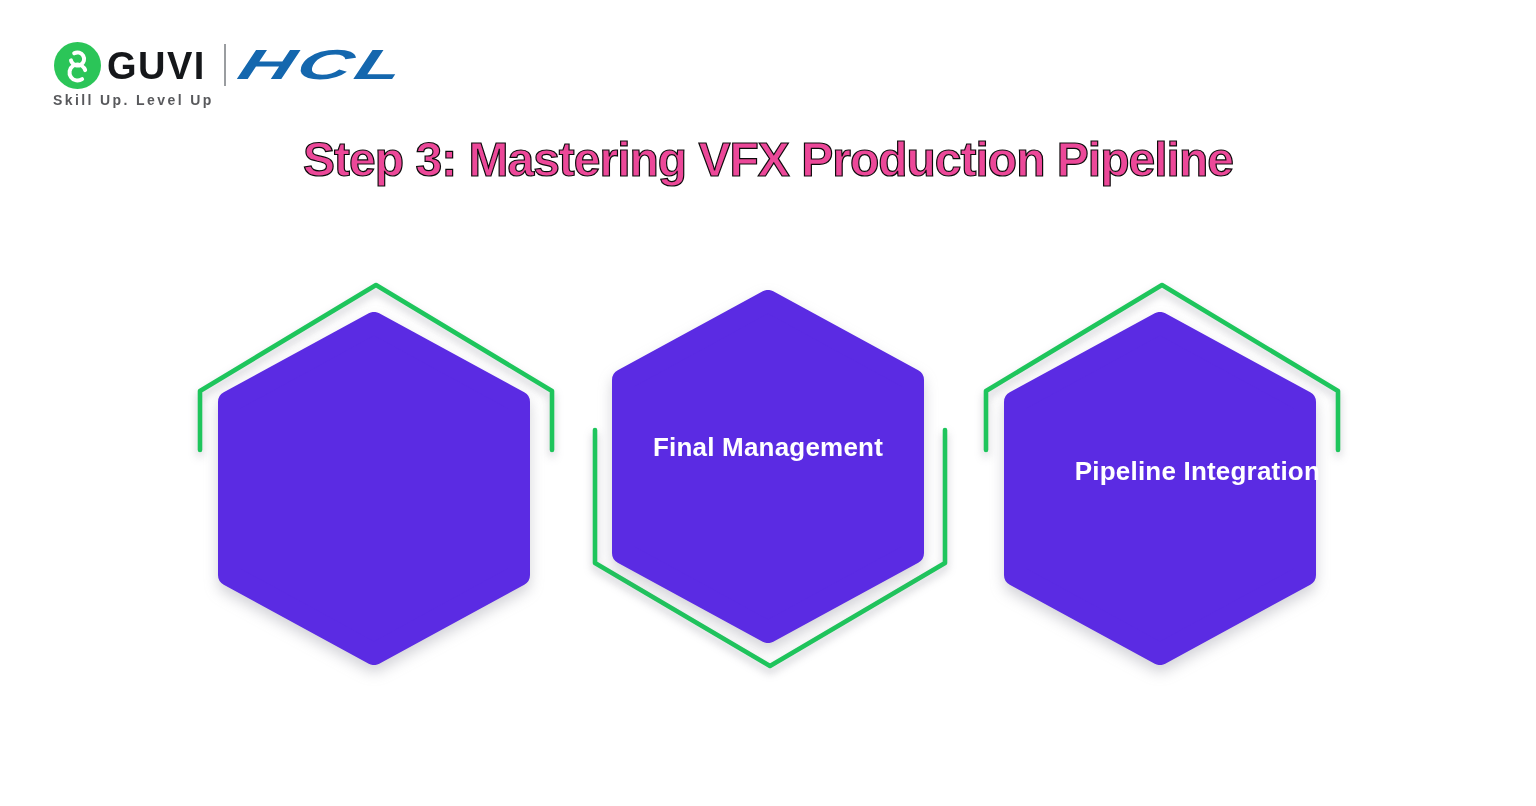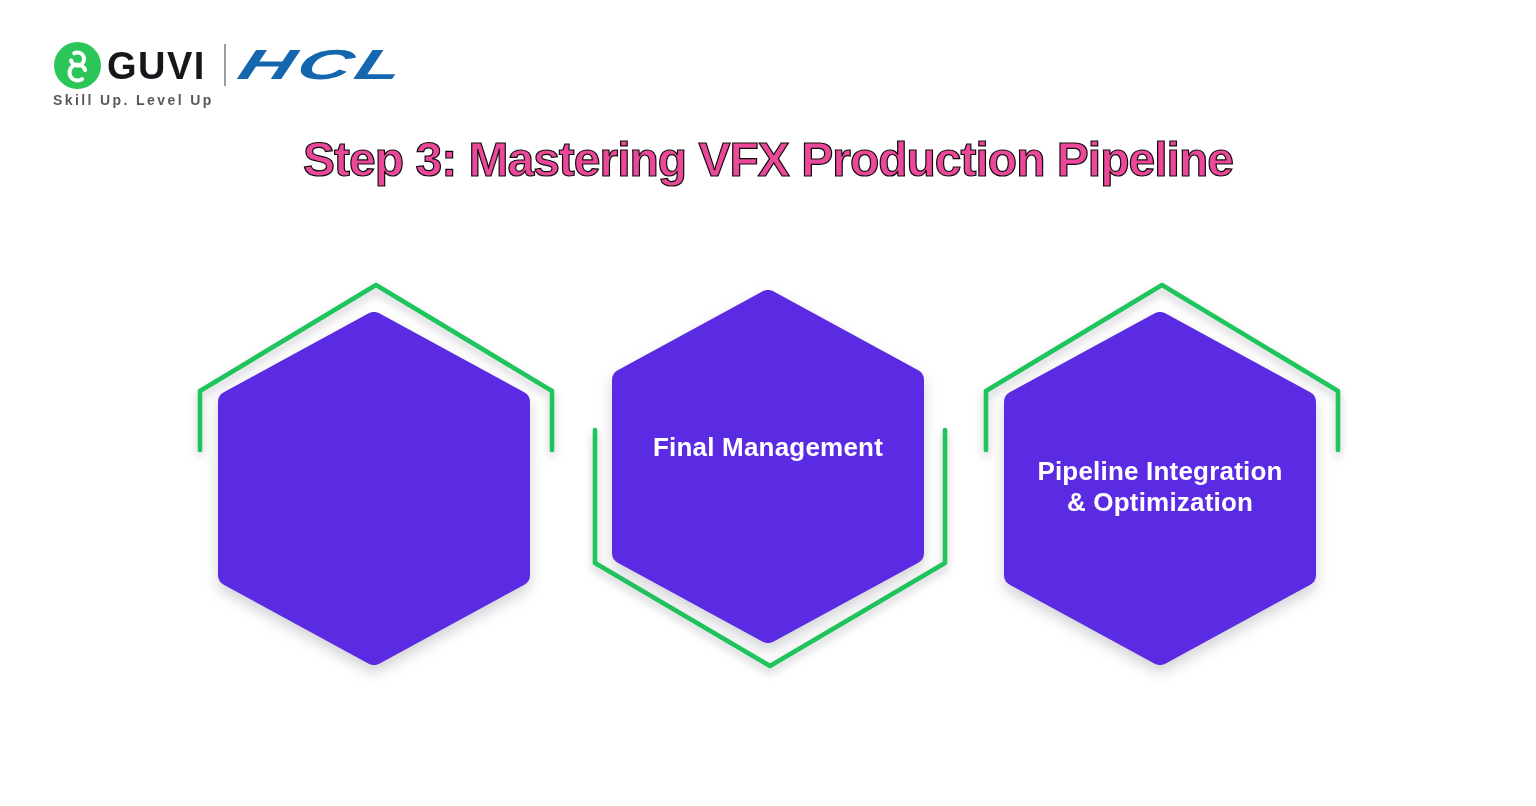--- a/index.html
+++ b/index.html
@@ -44,21 +44,21 @@
   }
 
   
   .hex-label{
     position:absolute;width:320px;text-align:center;color:#ffffff;
     font-size:26px;font-weight:700;line-height:31px;letter-spacing:0.2px;
   }
   .hex-label span{display:block;white-space:nowrap;}
   .label-1{left:214px;top:440px;}
   .label-2{left:608px;top:432px;}
-  .label-3{left:1000px;top:456px;}
+  .label-3{left:1000px;top:456px;text-align:right;}
 </style>
 </head>
 <body>
 
 <div class="canvas">
 
   <div class="brand">
     <svg class="guvi-mark" viewBox="0 0 47 47">
       <circle cx="23.5" cy="23.5" r="23.5" fill="#2BC558"></circle>
       <circle cx="23.5" cy="17" r="6.6" fill="none" stroke="#ffffff" stroke-width="4" stroke-linecap="round" stroke-dasharray="33 9" transform="rotate(-120 23.5 17)"></circle>
@@ -85,16 +85,15 @@
       <polyline class="chev" points="986,450 986,391 1162,285 1338,391 1338,450"></polyline>
       <polygon class="hex" points="1160,323 1305,402 1305,575 1160,654 1015,575 1015,402"></polygon>
     </g>
   </svg>
 
   <div class="hex-label label-2">
     <span>Final Management</span>
   </div>
   <div class="hex-label label-3">
     <span>Pipeline Integration</span>
-    <span>&amp; Optimization</span>
   </div>
 
 </div>
 
 </body></html>

